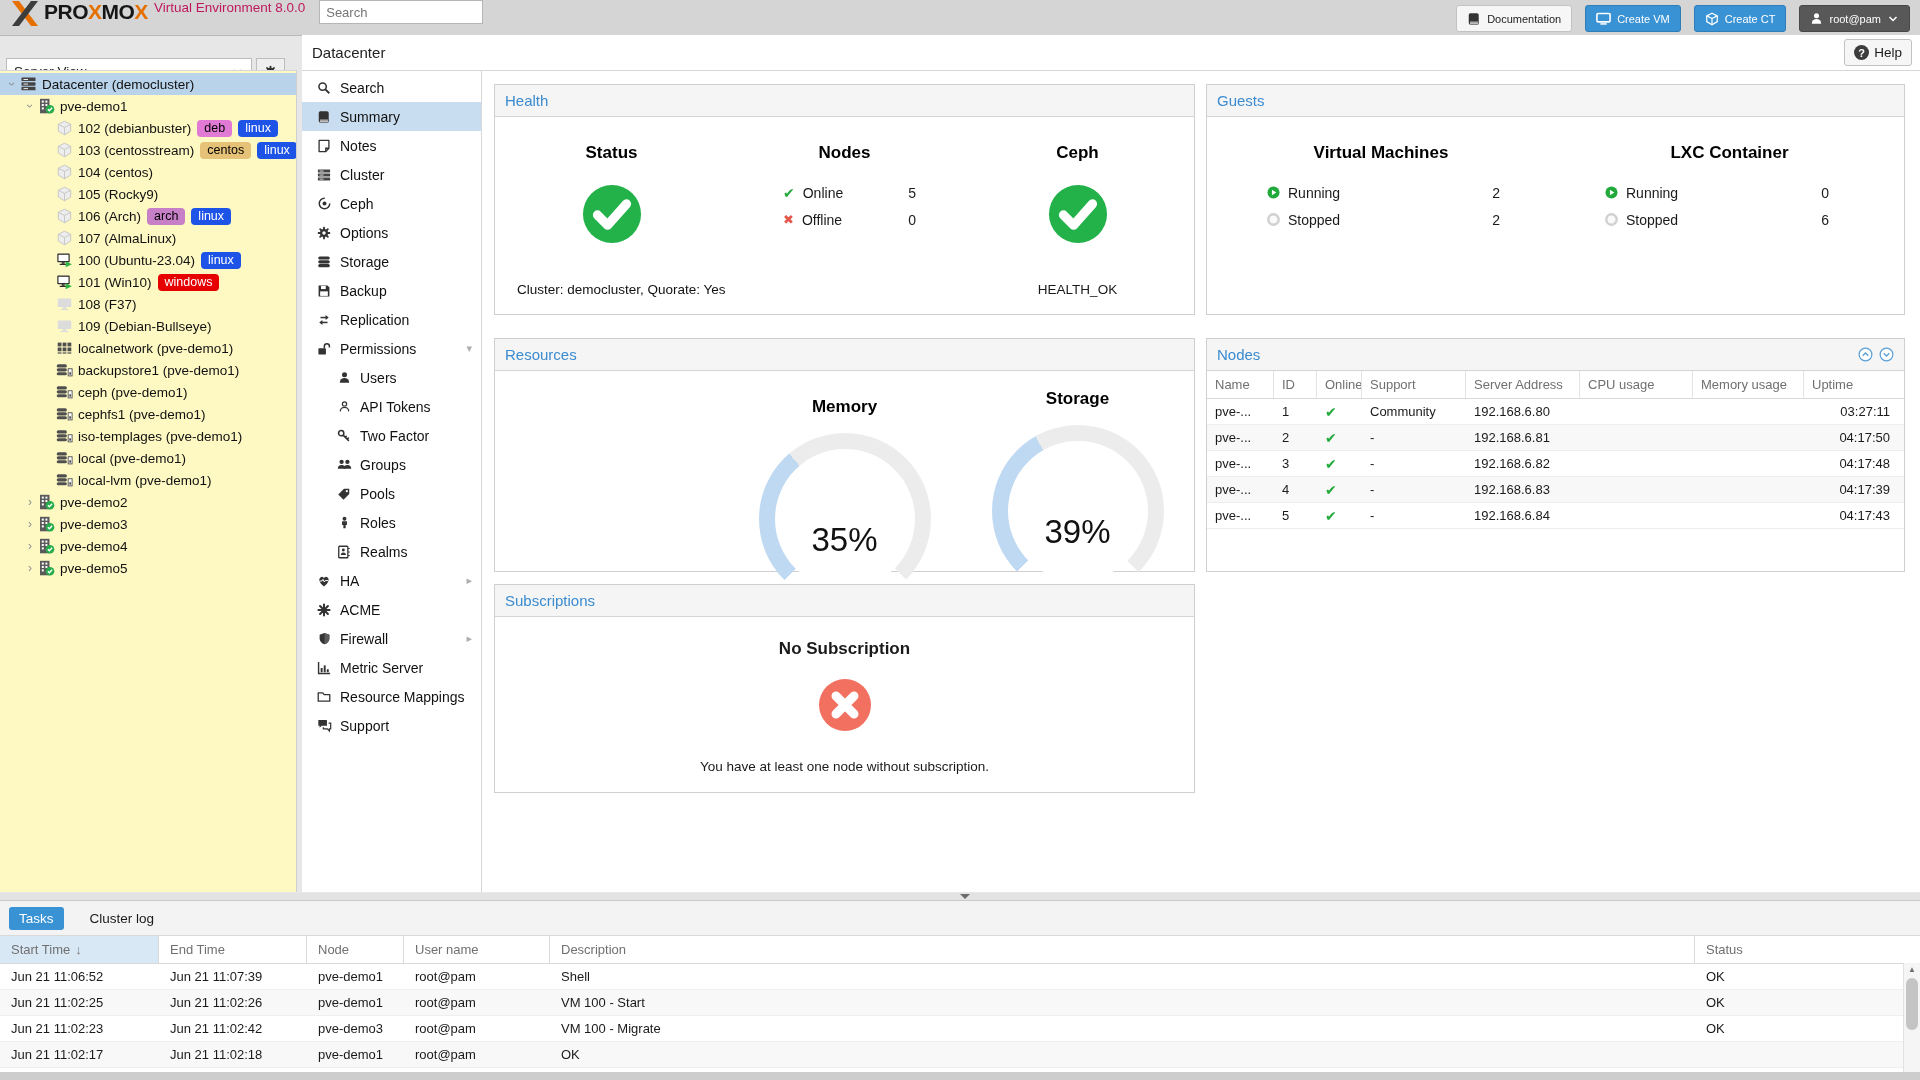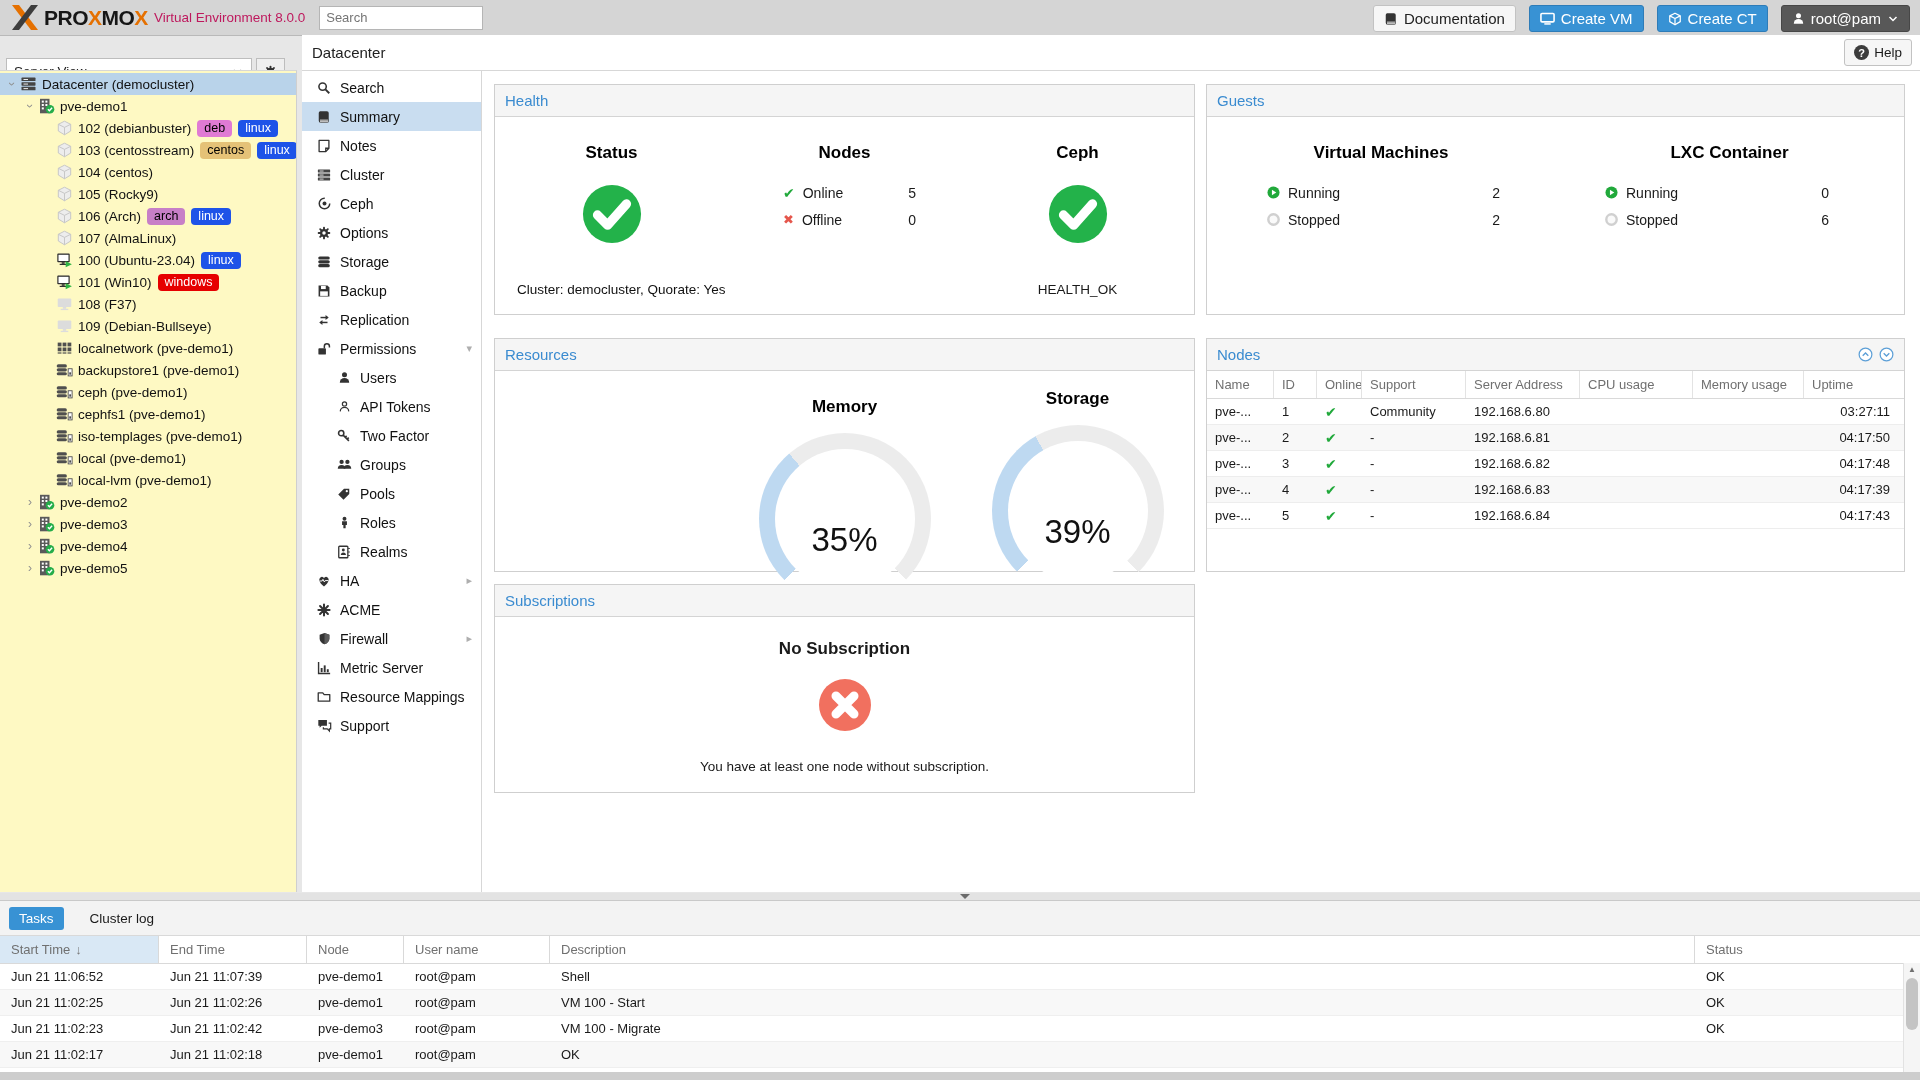--- a/index.html
+++ b/index.html
@@ -1,30 +1,30 @@
 <!DOCTYPE html>
 <html><head>
 <meta charset="utf-8">
 <style>
   html,body{margin:0;padding:0;overflow:hidden;}
   #app{position:relative;width:1920px;height:1080px;background:#e7e7e7;
        font-family:"Liberation Sans","DejaVu Sans",sans-serif;font-size:13px;color:#1a1a1a;}
   svg{display:block;}
   
   .topbar{position:absolute;left:0;top:0;right:0;height:35px;background:#d5d5d5;
-          border-bottom:1px solid #b9b9b9;display:flex;align-items:center;}
+          border-bottom:1px solid #b9b9b9;display:flex;}
   .logo-x{margin-left:10px;}
   .wordmark{font-size:21px;font-weight:bold;letter-spacing:-0.5px;color:#161616;margin-left:4px;}
   .wordmark .ox{color:#e57000;}
   .ve-sub{font-size:13.5px;color:#be185d;margin-left:6px;}
   .tb-search{margin-left:14px;width:150px;height:22px;border:1px solid #b5b5b5;background:#fff;
              padding:0 6px;font-size:13px;font-family:inherit;color:#333;}
   .tb-right{position:absolute;right:10px;top:5px;display:flex;gap:13px;}
   .tb-btn{height:25px;display:flex;align-items:center;gap:6px;padding:0 10px;border-radius:3px;
-          font-size:15px;cursor:pointer;}
+          font-size:11px;cursor:pointer;}
   .tb-btn.light{background:#f6f6f6;border:1px solid #c2c2c2;color:#222;}
   .tb-btn.blue{background:#3892d4;border:1px solid #2e7cb8;color:#fff;}
   .tb-btn.dark{background:#585858;border:1px solid #474747;color:#fff;}
   
   .view-row{position:absolute;left:6px;top:58px;display:flex;gap:4px;}
   .view-select{width:230px;height:25px;background:#fff;border:1px solid #bdbdbd;display:flex;
                align-items:center;padding:0 7px;font-size:13.5px;color:#222;justify-content:space-between;}
   .gear-btn{width:27px;height:25px;background:#efefef;border:1px solid #bdbdbd;display:flex;
             align-items:center;justify-content:center;}
   .tree{position:absolute;left:0;top:70px;width:296px;bottom:188px;background:#fef9c3;

